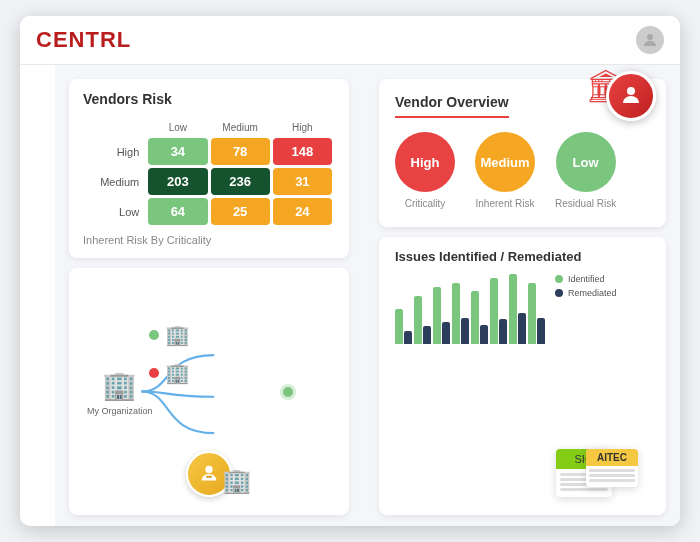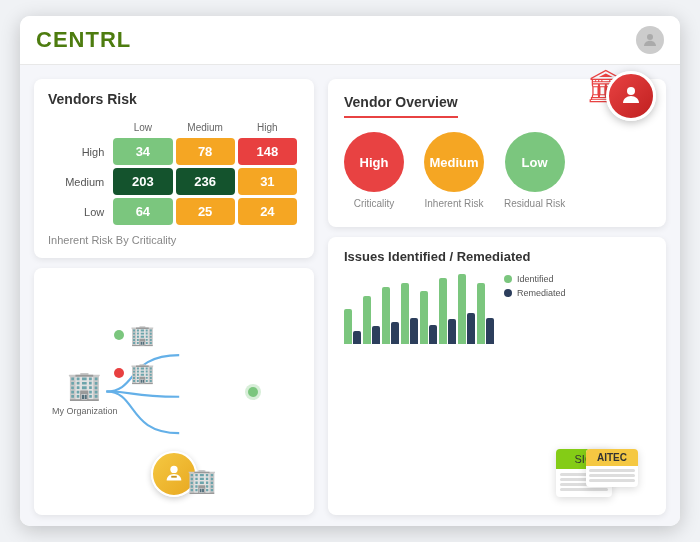--- a/index.html
+++ b/index.html
@@ -29,42 +29,43 @@
       padding: 10px 16px;
       display: flex;
       align-items: center;
       justify-content: space-between;
       border-bottom: 1px solid #e8e8e8;
     }
 
     .app-logo {
       font-size: 22px;
       font-weight: bold;
-      color: #4d7c0f;
+      color: #b91c1c;
       letter-spacing: 1px;
     }
 
     .user-avatar-icon {
       width: 28px;
       height: 28px;
       border-radius: 50%;
       background: #ccc;
       display: flex;
       align-items: center;
       justify-content: center;
       color: #888;
       font-size: 16px;
     }
 
     .main-content {
       display: flex;
       height: calc(100% - 46px);
       padding: 14px;
-      gap: 14px;
+      gap: 30px;
       background: #f5f6fa;
+      margin-left: 35px;
     }
 
     
     .left-panel {
       width: 280px;
       display: flex;
       flex-direction: column;
       gap: 10px;
     }
 

